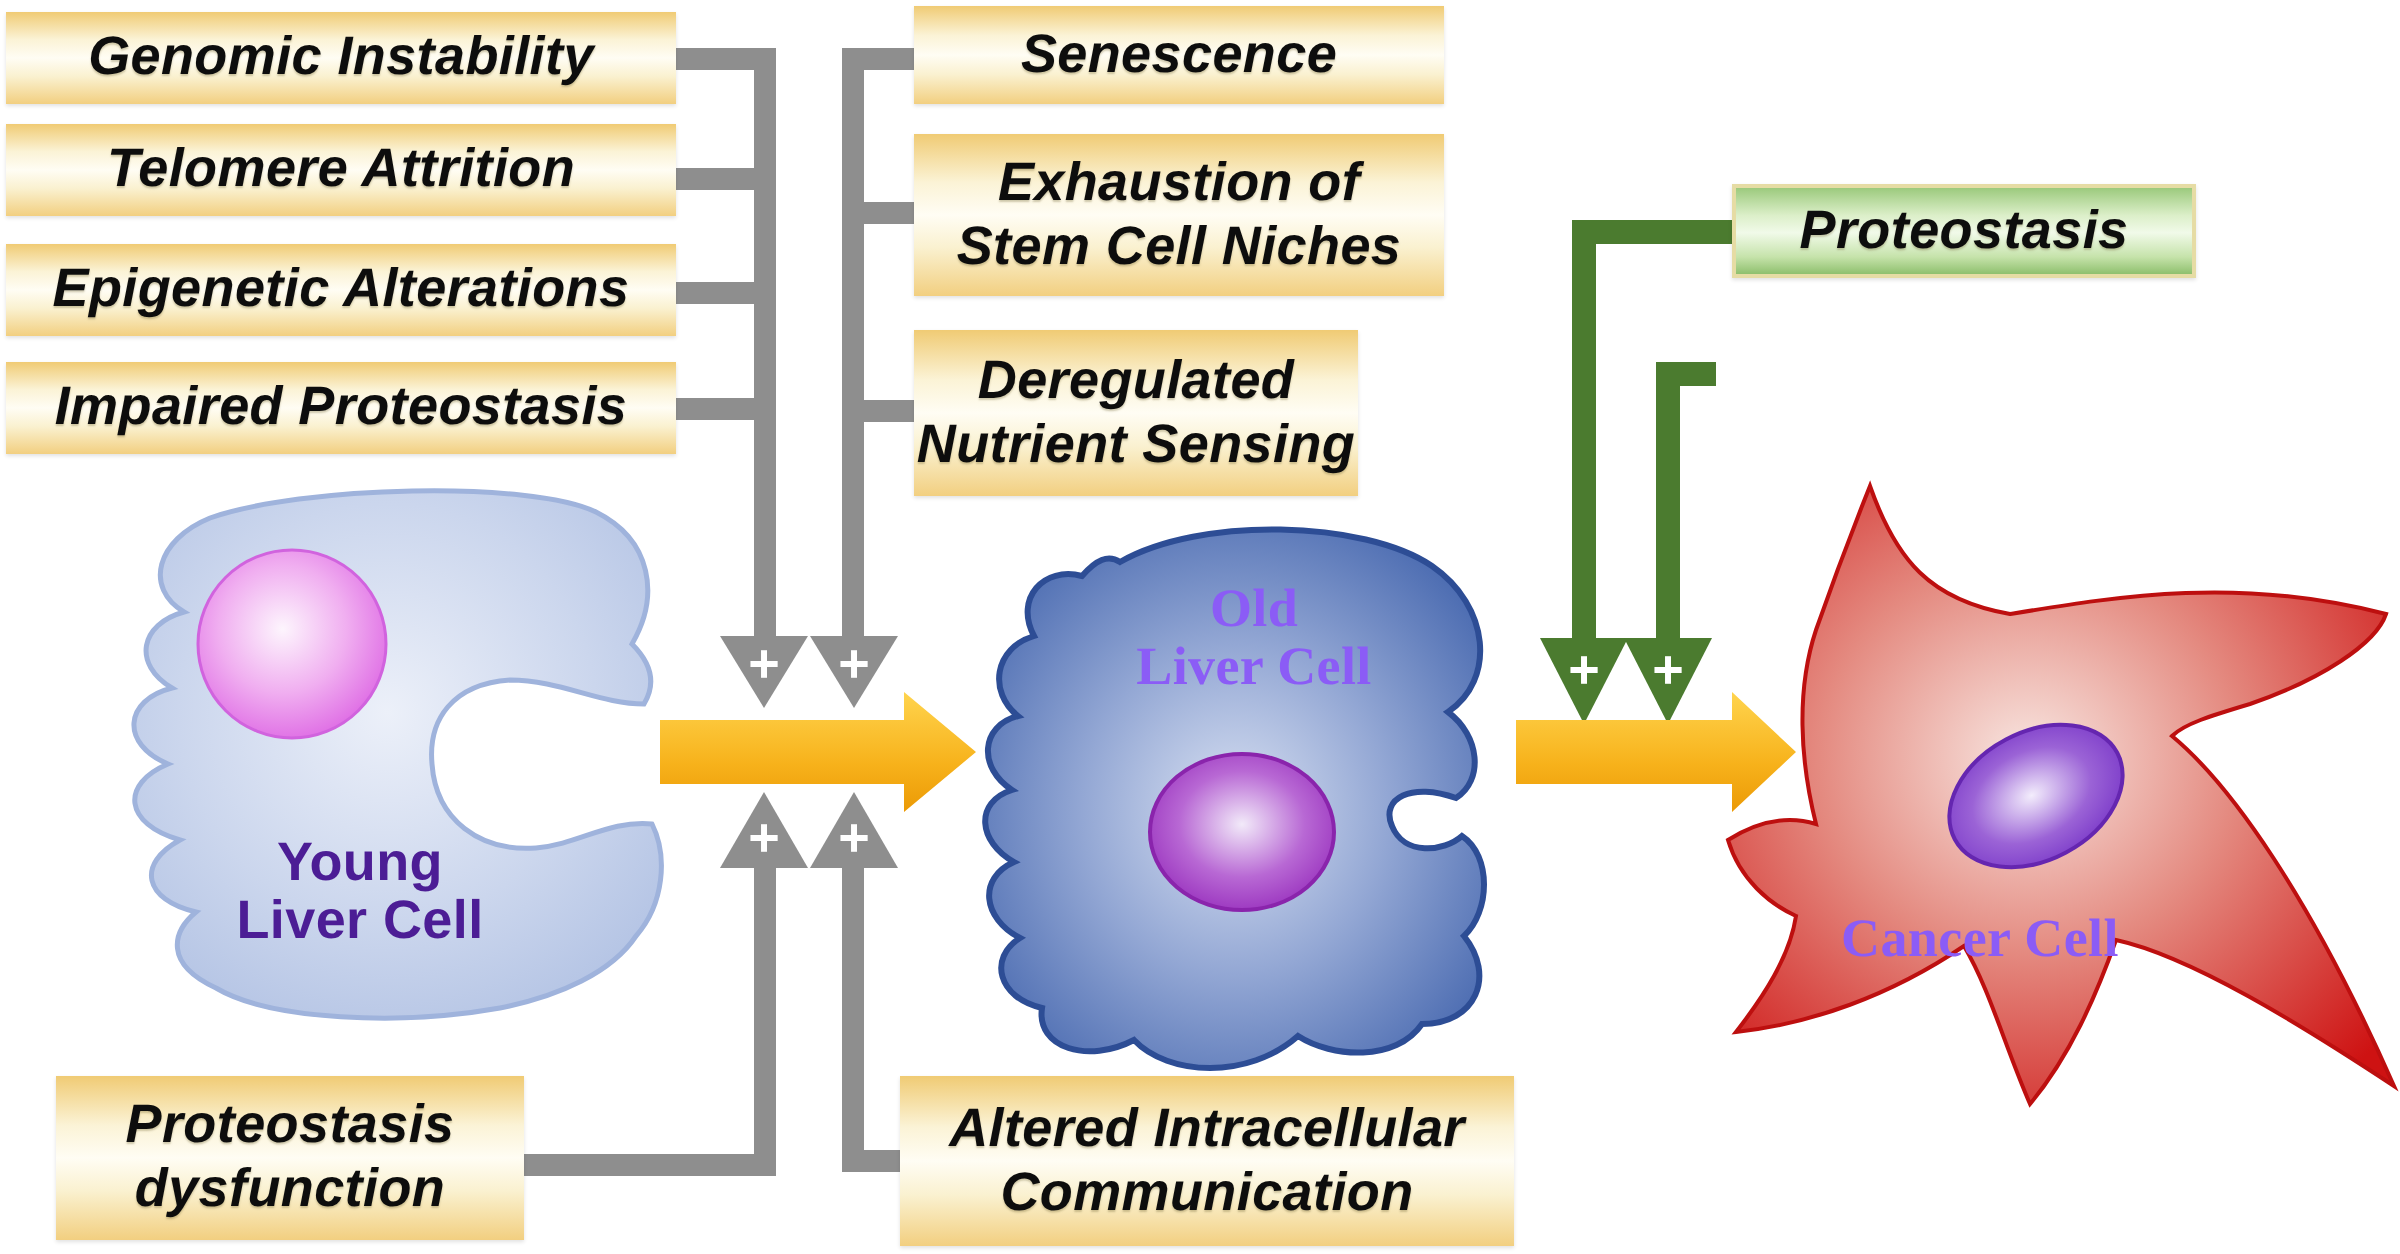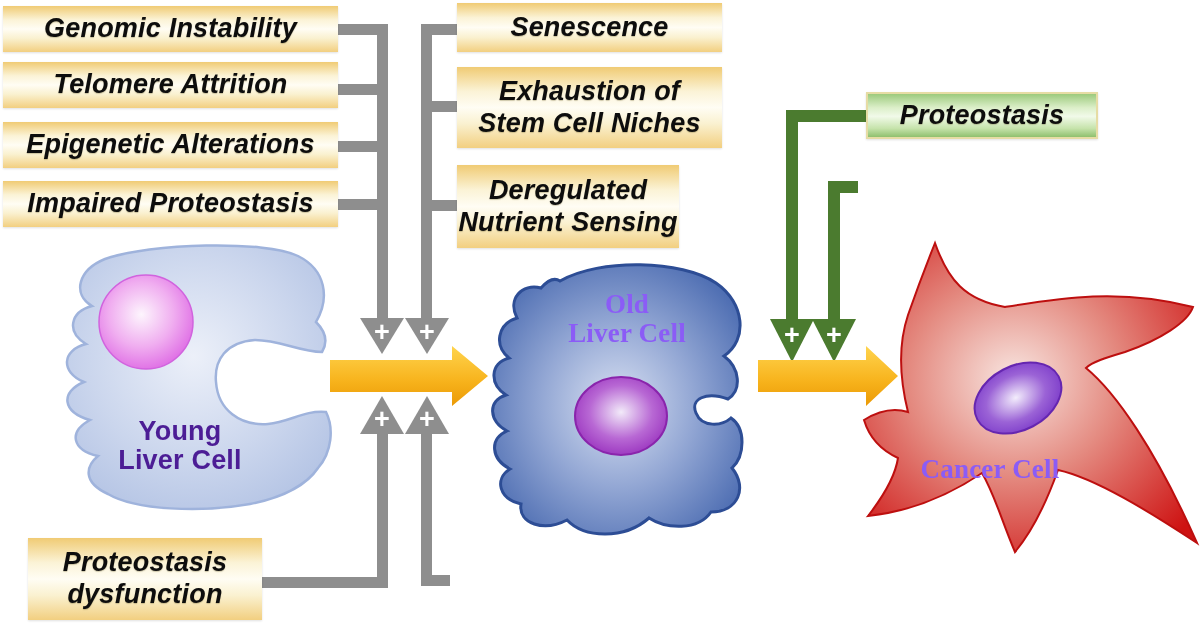--- a/index.html
+++ b/index.html
@@ -210,20 +210,24 @@
   </div>
   <div class="box yellow-box" style="left:457px;top:165px;width:222px;height:83px">
     <span class="box-label">Deregulated
 Nutrient Sensing</span>
   </div>
 
   <div class="box yellow-box" style="left:28px;top:538px;width:234px;height:82px">
     <span class="box-label">Proteostasis
 dysfunction</span>
   </div>
+  <div class="box yellow-box" style="left:450px;top:538px;width:307px;height:85px">
+    <span class="box-label">Altered Intracellular
+Communication</span>
+  </div>
 
   <div class="box green-box" style="left:866px;top:92px;width:232px;height:47px">
     <span class="box-label">Proteostasis</span>
   </div>
 
   <div class="cell-label dark" style="left:90px;top:417px;width:180px">Young
 Liver Cell</div>
   <div class="cell-label light" style="left:547px;top:290px;width:160px">Old
 Liver Cell</div>
   <div class="cell-label light" style="left:900px;top:455px;width:180px">Cancer Cell</div>

